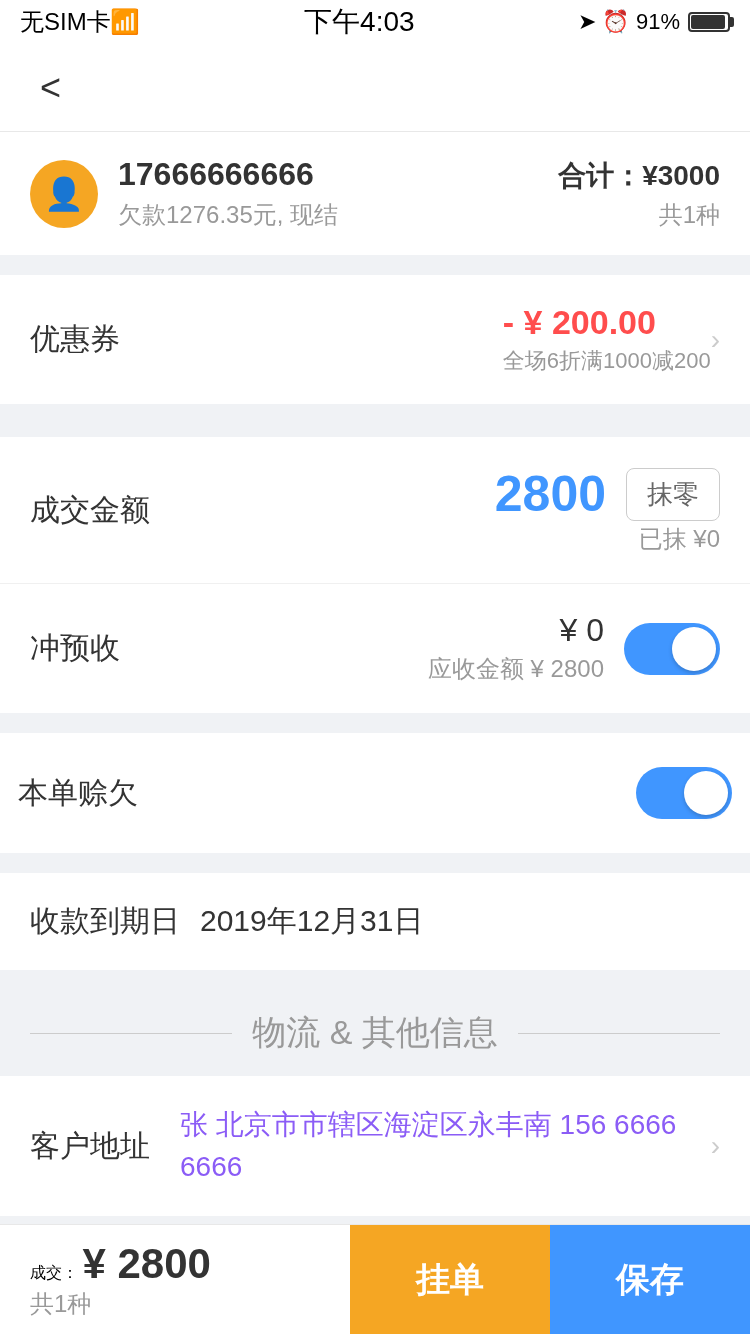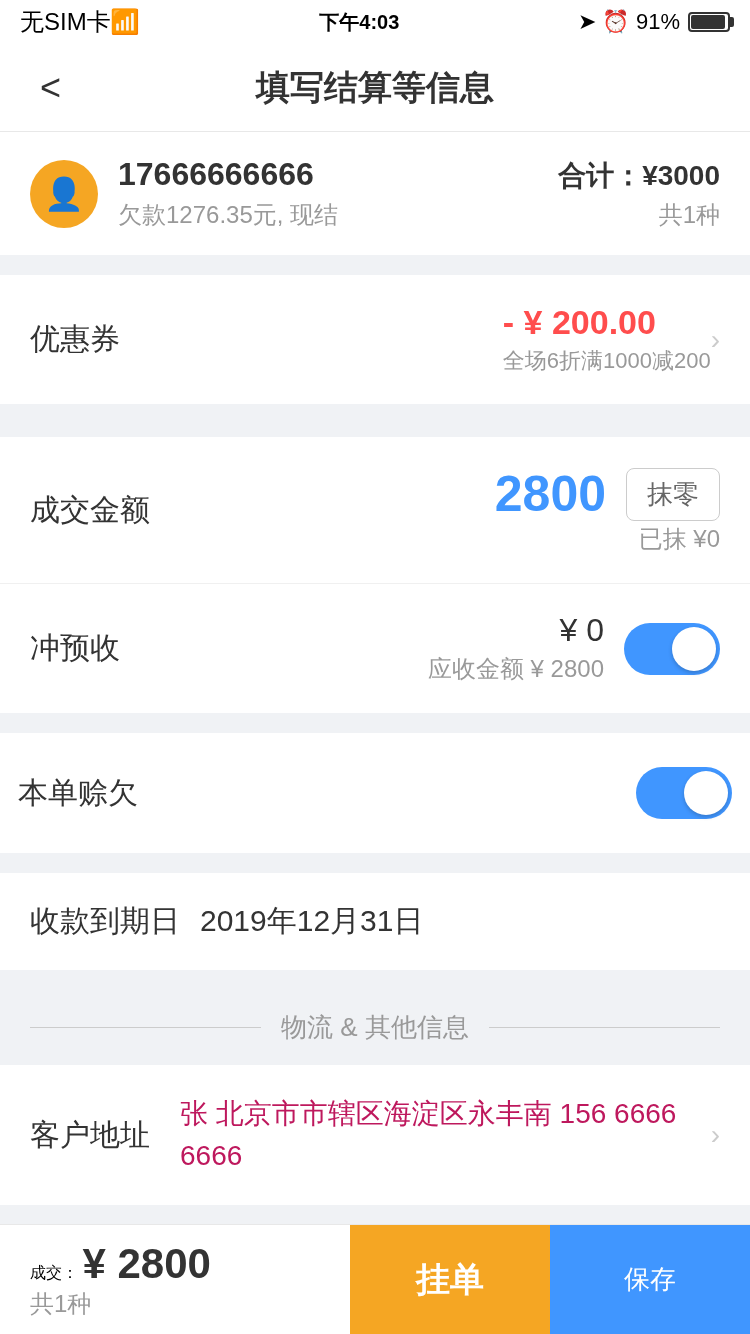--- a/index.html
+++ b/index.html
@@ -18,21 +18,21 @@
       height: 44px;
       background: #fff;
       display: flex;
       align-items: center;
       justify-content: space-between;
       padding: 0 20px;
       font-size: 26px;
       font-weight: 500;
     }
     .status-left { display: flex; align-items: center; gap: 0; font-size: 24px; }
-    .status-center { font-size: 20px; font-weight: 700; }
+    .status-center { font-size: 28px; font-weight: 400; }
     .status-right { display: flex; align-items: center; gap: 6px; font-size: 22px; }
     .battery-icon {
       display: inline-block;
       width: 42px; height: 20px;
       border: 2px solid #333;
       border-radius: 4px;
       position: relative;
       margin-left: 2px;
     }
     .battery-icon::after {
@@ -211,33 +211,33 @@
       align-items: center;
       gap: 20px;
       padding: 20px 30px;
       background: #f0f2f5;
     }
     .divider-line {
       flex: 1;
       height: 1px;
       background: #ccc;
     }
-    .divider-text { font-size: 26px; color: #999; }
+    .divider-text { font-size: 34px; color: #999; }
 
     
     .address-row {
       background: #fff;
       padding: 28px 30px;
       display: flex;
       align-items: center;
       justify-content: space-between;
       margin-bottom: 4px;
     }
     .address-label { font-size: 30px; color: #333; flex-shrink: 0; margin-right: 30px; }
-    .address-value { font-size: 28px; color: #be185d; flex: 1; line-height: 1.5; }
+    .address-value { font-size: 28px; color: #8b5cf6; flex: 1; line-height: 1.5; }
     .address-right { display: flex; align-items: center; gap: 8px; }
 
     
     .bottom-bar {
       position: fixed;
       bottom: 0;
       left: 0;
       width: 750px;
       height: 110px;
       background: #fff;
@@ -257,22 +257,22 @@
       font-size: 34px;
       font-weight: 600;
       color: #fff;
       cursor: pointer;
     }
     .btn-save {
       width: 200px;
       height: 110px;
       background: #4096ff;
       display: flex; align-items: center; justify-content: center;
-      font-size: 26px;
-      font-weight: 400;
+      font-size: 34px;
+      font-weight: 700;
       color: #fff;
       cursor: pointer;
     }
 
     
     .gray-spacer {
       height: 200px;
       background: #f0f2f5;
     }
   </style>
@@ -290,21 +290,20 @@
     <span>⏰</span>
     <span>91%</span>
     <div class="battery-icon">
       <div class="battery-fill"></div>
     </div>
   </div>
 </div>
 
 <div class="nav-bar">
   <div class="nav-back">&lt;</div>
-  <div class="nav-title">填写结算等信息</div>
 </div>
 
 <div class="content">
 
   <div class="customer-card">
     <div class="customer-left">
       <div class="avatar">👤</div>
       <div class="customer-info">
         <div class="phone">17666666666</div>
         <div class="debt">欠款1276.35元, 现结</div>

